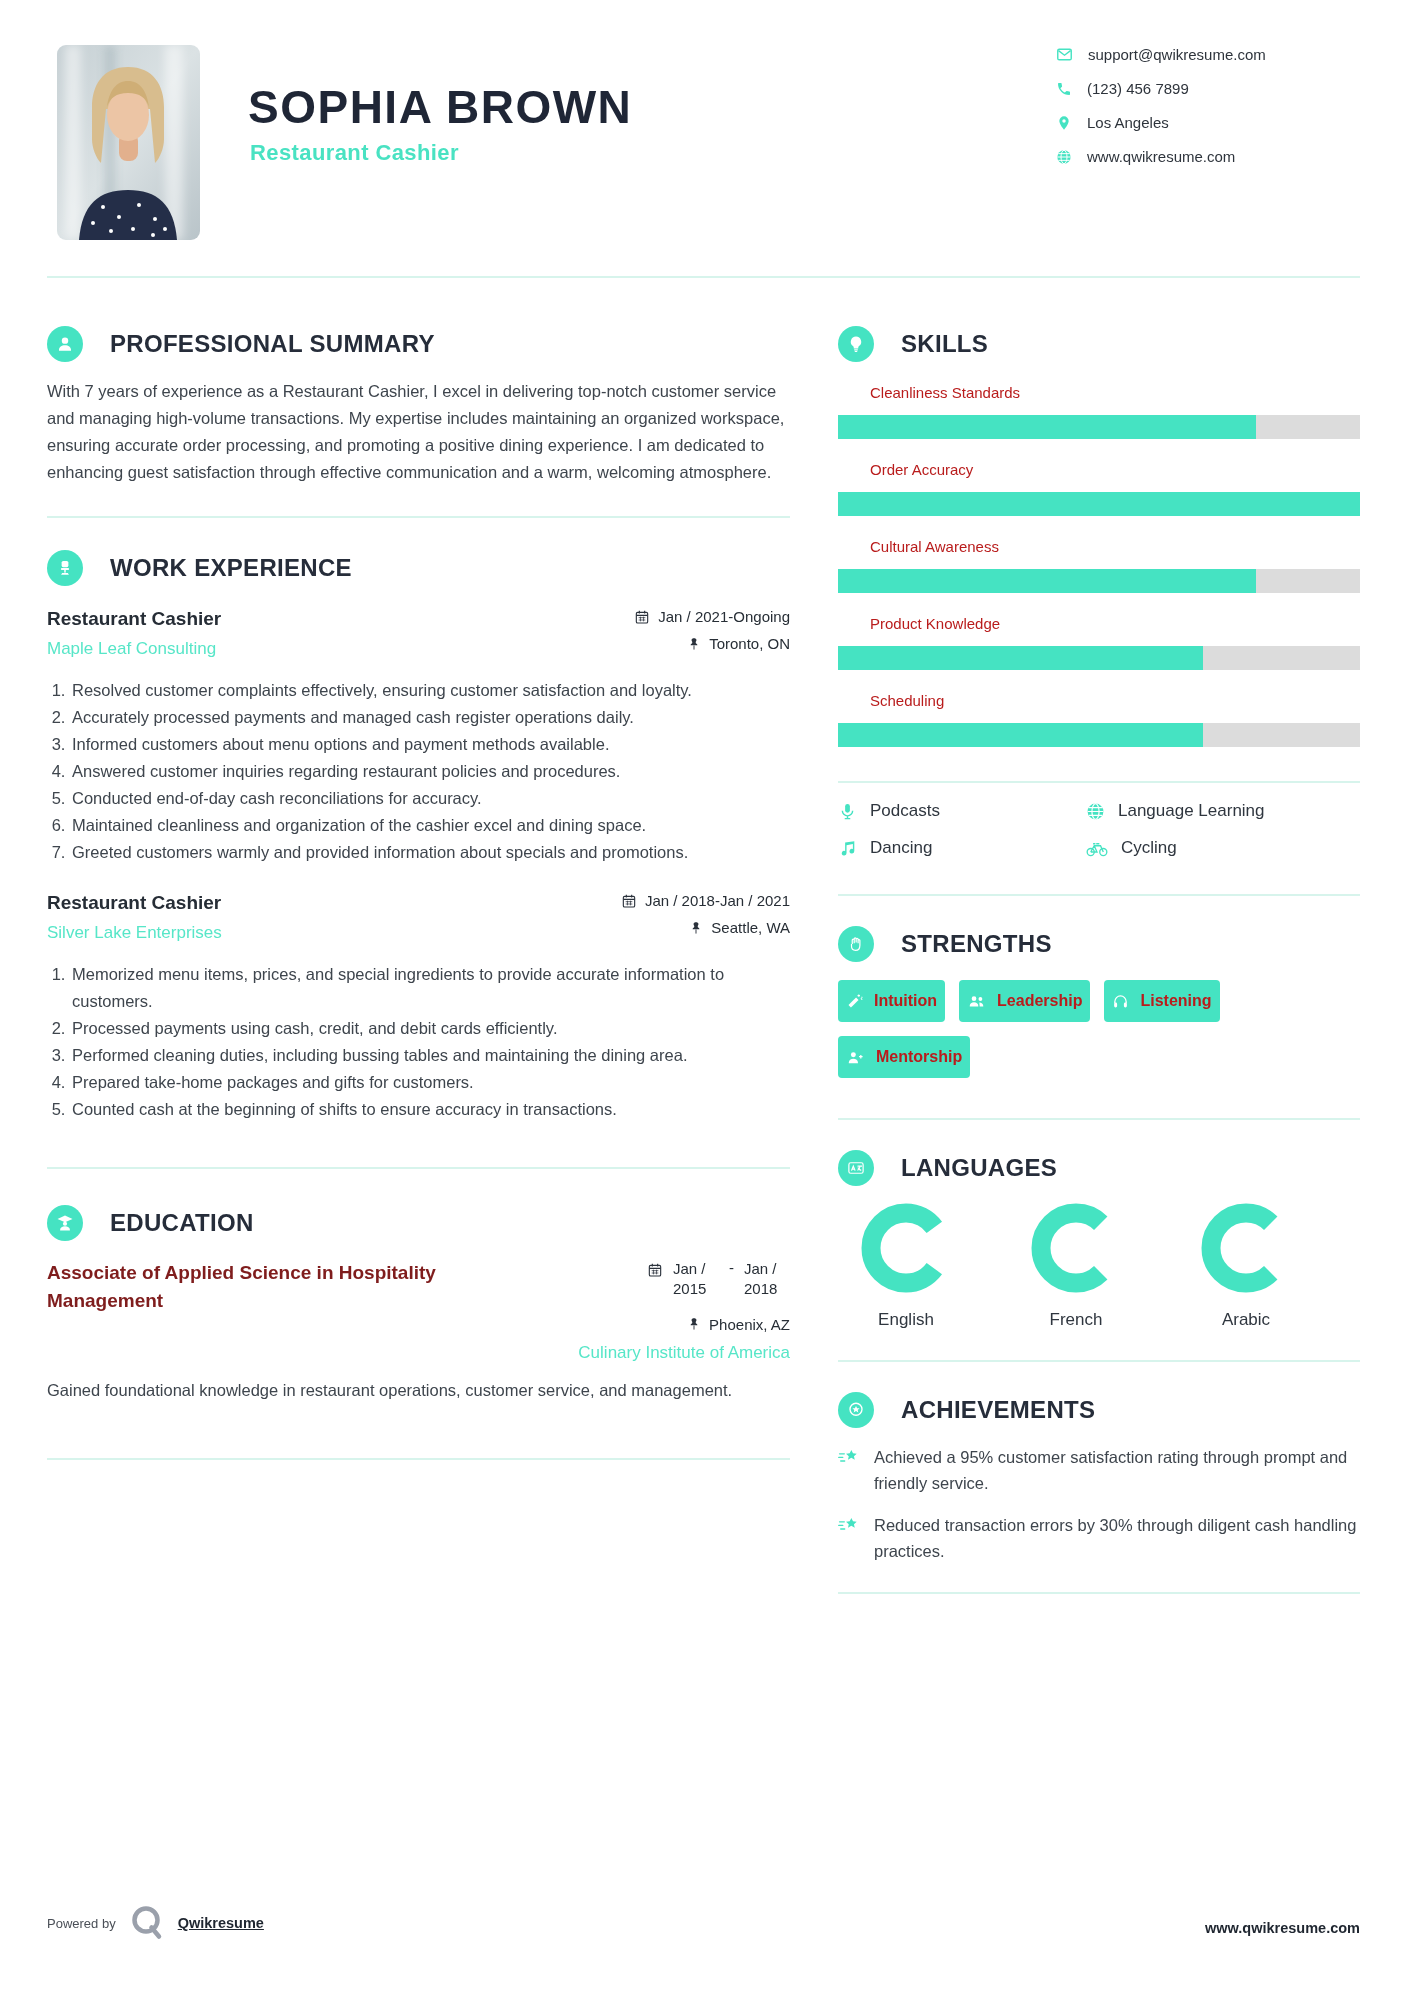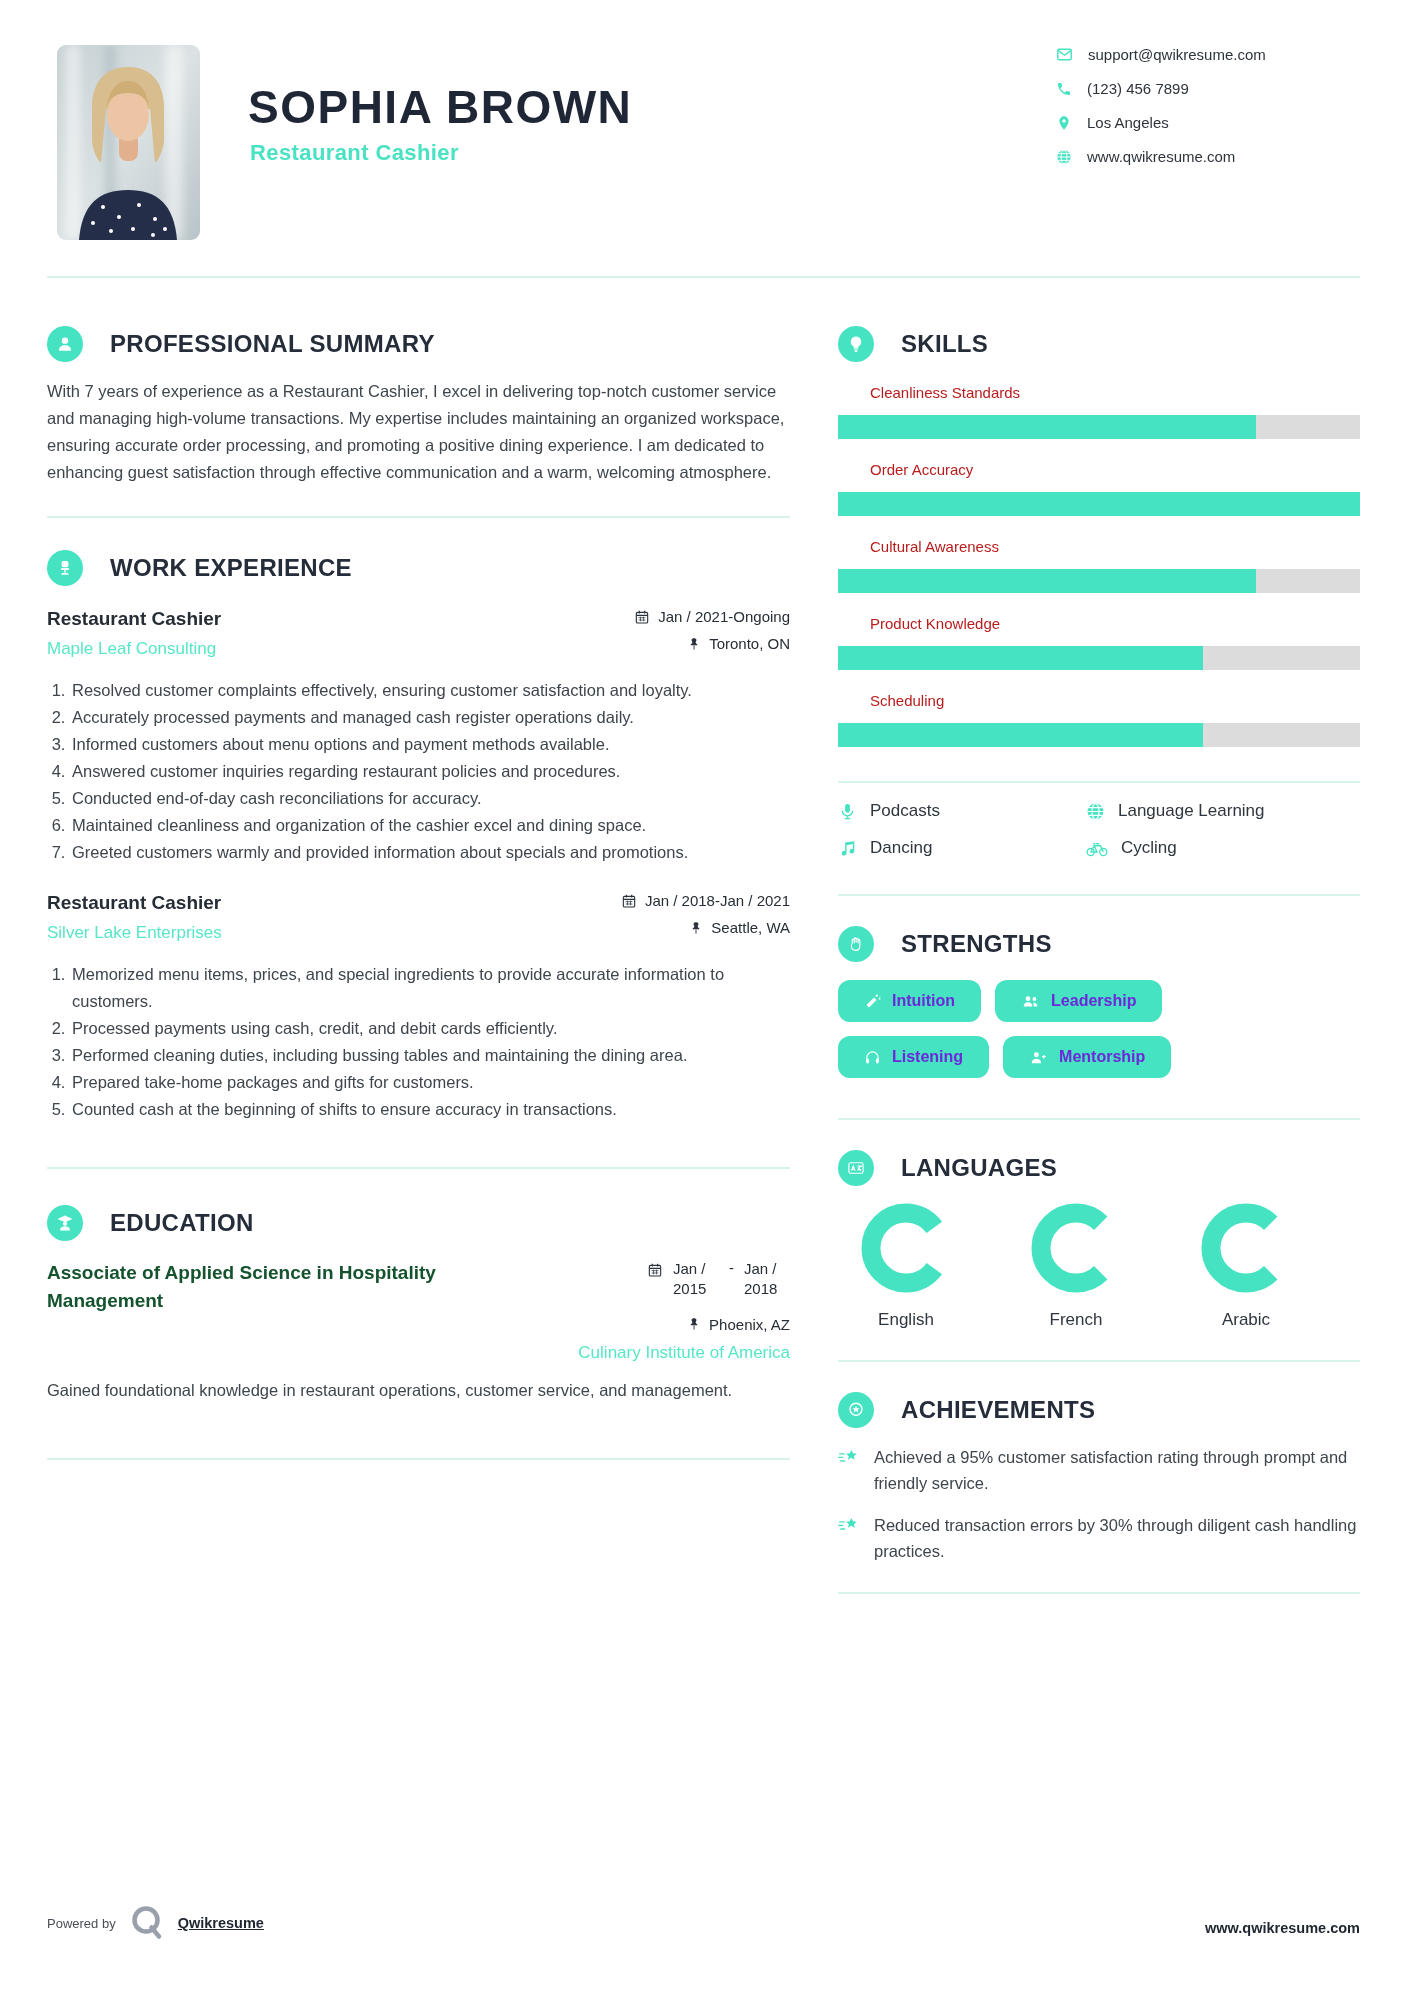--- a/index.html
+++ b/index.html
@@ -40,21 +40,21 @@
   .job-title { font-size:19px; font-weight:700; color:#262d36; }
   .job-company { margin-top:9px; font-size:17px; color:#57e6c8; }
   .job-meta { text-align:right; font-size:15px; color:#272e36; font-weight:500; flex:0 0 auto; }
   .meta-row { display:flex; justify-content:flex-end; align-items:center; gap:8px; margin-bottom:10px; }
   .job-bullets { margin-top:15px; padding-left:23px; font-size:16.5px; line-height:27px; color:#3e454d; }
   .job-bullets li { padding-left:2px; }
   .div-after-work { margin-top:44px; }
   
   .edu-head { margin-top:36px; }
   .edu-top { display:flex; justify-content:space-between; align-items:flex-start; margin-top:18px; }
-  .edu-degree { font-size:19px; font-weight:700; color:#14532d; line-height:1.45; max-width:430px; }
+  .edu-degree { font-size:19px; font-weight:700; color:#7f1d1d; line-height:1.45; max-width:430px; }
   .edu-meta { flex:0 0 auto; font-size:15px; color:#272e36; font-weight:500; }
   .edu-date { display:flex; align-items:flex-start; gap:10px; }
   .edu-date .dcol { width:46px; line-height:1.35; }
   .edu-loc { display:flex; justify-content:flex-end; align-items:center; gap:8px; margin-top:16px; }
   .edu-school { margin-top:10px; font-size:17px; color:#57e6c8;text-align:right; }
   .edu-desc { margin-top:14px; font-size:16.5px; line-height:27px; color:#3e454d; }
   .div-after-edu { margin-top:54px; }
   
   .skills-head { margin-top:26px; }
   .skill { margin-top:22px; }
@@ -63,22 +63,22 @@
   .fill { height:100%; background:#45e3c2; }
   .div-after-skills { margin-top:34px; }
   
   .interests-head { margin-top:30px; }
   .interests-grid { margin-top:18px; display:grid; grid-template-columns:248px 1fr; row-gap:17px; }
   .interest { display:flex; align-items:center; gap:13px; font-size:17px; color:#2f363f; }
   .div-after-interests { margin-top:36px; }
   
   .strengths-head { margin-top:30px; }
   .chips { margin-top:18px; display:flex; flex-wrap:wrap; gap:14px; width:420px; }
-  .chip { background:#45e3c2; color:#6d28d9; font-size:16px; font-weight:600;
-          padding:12px 26px; border-radius:12px; display:flex; align-items:center; gap:11px; }
+  .chip { background:#45e3c2; color:#b91c1c; font-size:16px; font-weight:600;
+          padding:12px 8px; border-radius:4px; display:flex; align-items:center; gap:11px; }
   .div-after-strengths { margin-top:40px; }
   
   .langs-head { margin-top:30px; }
   .langs-row { margin-top:16px; margin-left:22px; display:flex; gap:78px; }
   .lang { width:92px; display:flex; flex-direction:column; align-items:center; }
   .lang-label { margin-top:16px; font-size:17px; color:#2f363f; }
   .div-after-langs { margin-top:30px; }
   
   .ach-head { margin-top:30px; }
   .ach-item { margin-top:16px; display:flex; align-items:flex-start; gap:14px; }

